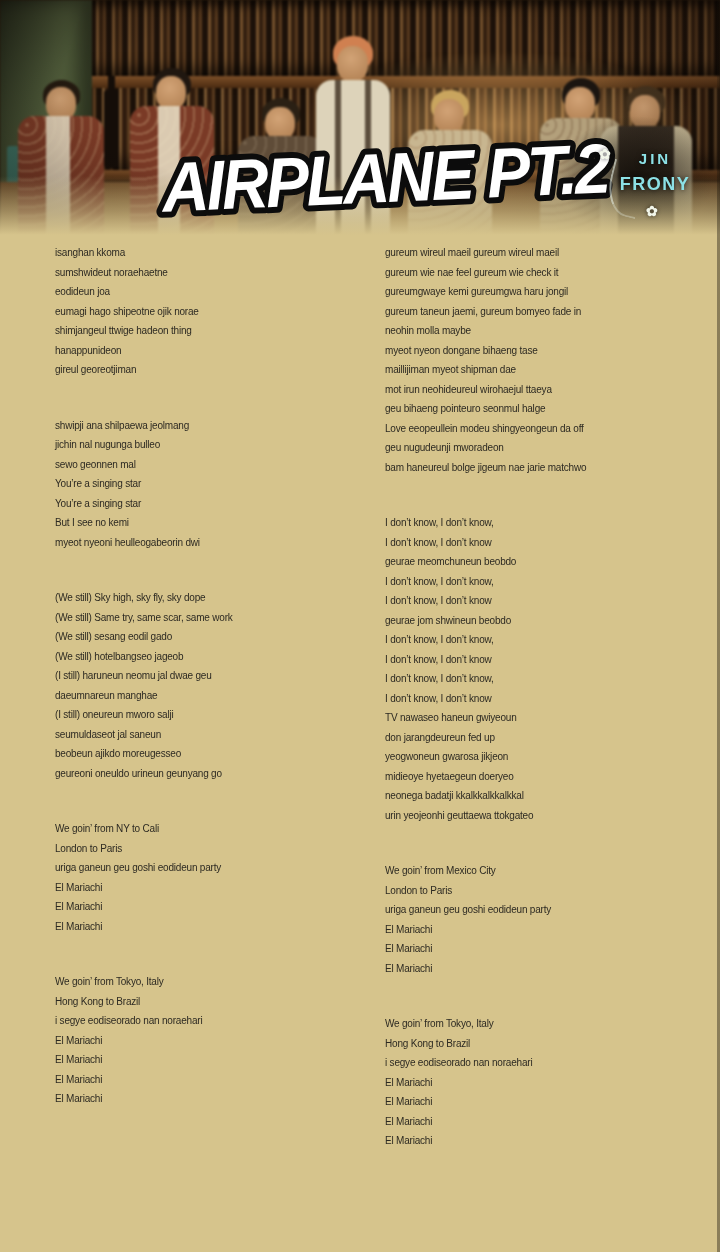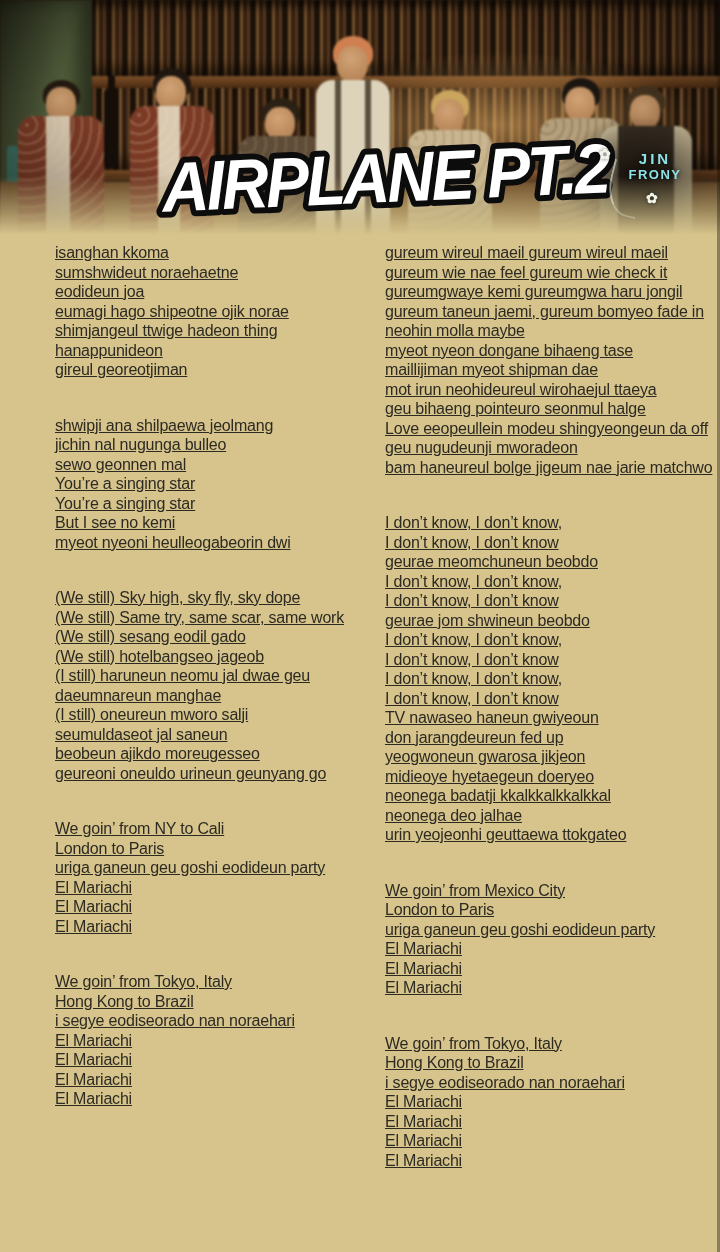--- a/index.html
+++ b/index.html
@@ -120,33 +120,33 @@
     font-size:70px; letter-spacing:-3px;
     fill:#ffffff; stroke:#0c0c0c; stroke-width:12px; stroke-linejoin:round;
     paint-order:stroke fill;
   }
 
   
   .watermark { position:absolute; left:614px; top:150px; width:82px;
     color:#8ce1e6; font-weight:bold; text-align:center;
     text-shadow:0 0 5px rgba(0,0,0,0.75); }
   .wm-line.l1 { font-size:15px; letter-spacing:3px; }
-  .wm-line.l2 { font-size:13px; letter-spacing:1.5px; }
+  .wm-line.l2 { font-size:18px; letter-spacing:1.5px; margin-top:7px; }
   .wm-flower { position:absolute; color:#f2f6ea; font-size:14px;
     text-shadow:0 0 4px rgba(0,0,0,0.6); }
   .wm-flower.f1 { left:-15px; top:-4px; }
   .wm-flower.f2 { left:32px; bottom:-24px; }
   .wm-stem { position:absolute; left:-6px; top:12px; width:34px; height:54px;
     border-left:2px solid rgba(235,245,235,0.55);
     border-bottom:2px solid rgba(235,245,235,0.3);
     border-radius:0 0 0 70%; transform:rotate(14deg); }
 
   
-  .col { position:absolute; top:243px; font-size:16px; line-height:19.5px;
-    letter-spacing:-0.2px; color:#2d2a22;text-decoration:underline; }
+  .col { position:absolute; top:243px; font-size:10px; line-height:19.5px;
+    letter-spacing:-0.2px; color:#2d2a22; }
   .col-left  { left:55px;  width:322px; }
   .col-right { left:385px; width:332px; }
   .stanza { margin-bottom:36px; }
   .line { white-space:nowrap; }
 
   .edge-right { position:absolute; right:0; top:0; width:3px; height:1252px;
     background:linear-gradient(to bottom, rgba(25,20,12,0.15) 0,
       rgba(25,20,12,0.4) 240px, rgba(25,20,12,0.4) 100%); }
 </style>
 </head>
@@ -295,21 +295,20 @@
         <div class="line">geurae jom shwineun beobdo</div>
         <div class="line">I don’t know, I don’t know,</div>
         <div class="line">I don’t know, I don’t know</div>
         <div class="line">I don’t know, I don’t know,</div>
         <div class="line">I don’t know, I don’t know</div>
         <div class="line">TV nawaseo haneun gwiyeoun</div>
         <div class="line">don jarangdeureun fed up</div>
         <div class="line">yeogwoneun gwarosa jikjeon</div>
         <div class="line">midieoye hyetaegeun doeryeo</div>
         <div class="line">neonega badatji kkalkkalkkalkkal</div>
-        <div class="line">neonega deo jalhae</div>
         <div class="line">urin yeojeonhi geuttaewa ttokgateo</div>
       </div>
       <div class="stanza">
         <div class="line">We goin’ from Mexico City</div>
         <div class="line">London to Paris</div>
         <div class="line">uriga ganeun geu goshi eodideun party</div>
         <div class="line">El Mariachi</div>
         <div class="line">El Mariachi</div>
         <div class="line">El Mariachi</div>
       </div>

